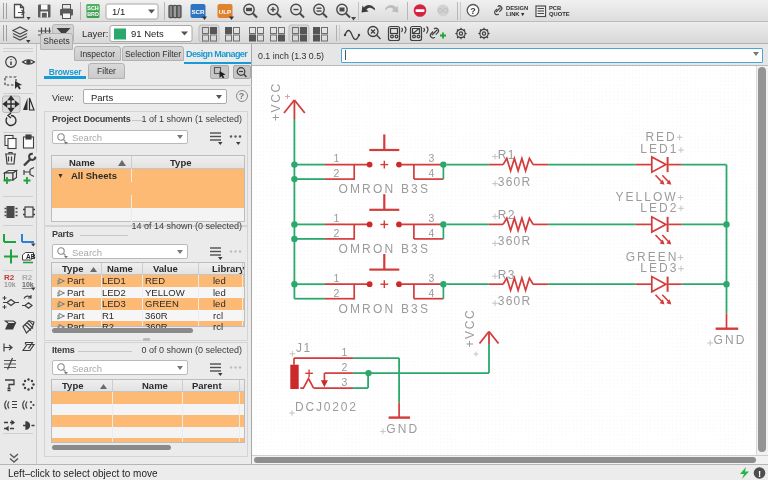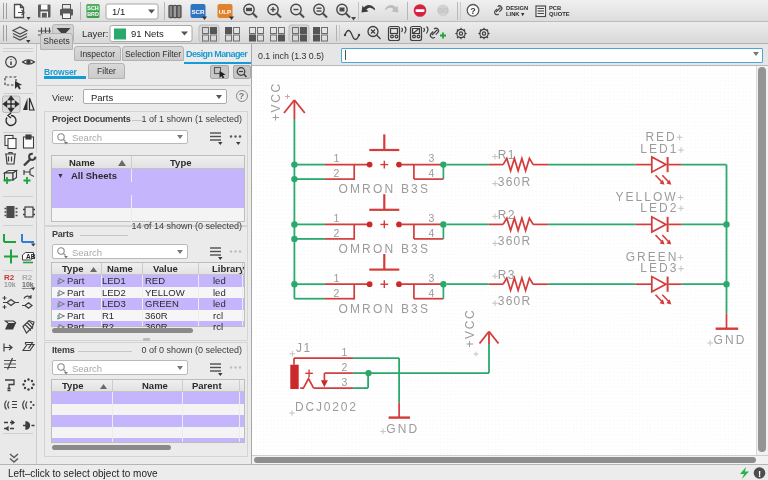--- a/index.html
+++ b/index.html
@@ -14,21 +14,21 @@
 #vthumb{left:758px;top:67px;width:8px;height:385px;background:#949494;border-radius:4px}
 #hscroll{left:252px;top:455px;width:516px;height:9px;background:#f2f2f2;border-top:1px solid #cfcfcf}
 #hthumb{left:254px;top:457px;width:502px;height:6px;background:#8e8e8e;border-radius:3px}
 #status{left:0;top:464px;width:768px;height:16px;background:#ececec;border-top:1px solid #b5b5b5}
 .tab{position:absolute;top:1px;height:17px;background:linear-gradient(#d9d9d9,#cbcbcb);border:1px solid #b2b2b2;border-radius:3px 3px 0 0;color:#2e2e2e;text-align:center;line-height:14px;font-size:8.5px;white-space:nowrap;overflow:hidden}
 .combo{position:absolute;background:#fff;border:1px solid #ababab;border-radius:2px}
 .car{position:absolute;width:0;height:0;border-left:3.5px solid transparent;border-right:3.5px solid transparent;border-top:4px solid #555}
 .search{position:absolute;background:#fff;border:1px solid #b9b9b9;border-radius:2px;color:#a9a9a9;font-size:9.5px}
 .sechead{position:absolute;font-size:9px;font-weight:bold;color:#3c3c3c;letter-spacing:-0.2px}
 .secinfo{position:absolute;font-size:9px;color:#3c3c3c;text-align:right;white-space:nowrap}
-.tbl{position:absolute;background:#c4b5fd;border:1px solid #bdbdbd}
+.tbl{position:absolute;background:#fdba74;border:1px solid #bdbdbd}
 .thead{position:absolute;left:0;top:0;right:0;height:12px;background:linear-gradient(#efefef,#e2e2e2);border-bottom:1px solid #c4c4c4;color:#2b2b2b}
 .th{position:absolute;top:0;font-size:9.5px;line-height:12px}
 .cdiv{position:absolute;top:0;width:1px;height:12px;background:#cdcdcd}
 .row{position:absolute;left:0;right:0;height:11.6px;font-size:9.5px;line-height:11.6px;color:#2b2b2b}
 .alt{background:#f4f4f4}
 </style></head>
 <body>
 <div class="abs" id="row1"></div>
 <div class="abs" id="row2"></div>
 <div class="abs" id="row3"></div>
@@ -581,21 +581,21 @@
 </g>
 <path d="M10 410 l4 3.5 l4 -3.5 m-8 4.5 l4 3.5 l4 -3.5" fill="none" stroke="#5a5a5a" stroke-width="1.4"></path>
 </svg>
 
 <div class="tab" style="left:40px;top:33px;width:33px;height:17px">Sheets</div>
 <div class="tab" style="left:74px;top:45.5px;width:47px;height:15px">Inspector</div>
 <div class="tab" style="left:122px;top:45.5px;width:62px;height:15px">Selection Filter</div>
 <div class="abs" style="left:186px;top:49px;width:62px;text-align:left;color:#1a9ad0;font-weight:bold;font-size:9px;letter-spacing:-0.6px;white-space:nowrap">Design Manager</div>
 <div class="abs" style="left:184px;top:61.5px;width:67px;height:2.5px;background:#169bd7"></div>
 
-<div class="abs" style="left:44px;top:66.5px;width:42px;text-align:left;color:#1a9ad0;font-weight:bold;font-size:8.5px;letter-spacing:-0.2px;white-space:nowrap">Browser</div>
+<div class="abs" style="left:44px;top:66.5px;width:42px;text-align:center;color:#1a9ad0;font-weight:bold;font-size:8.5px;letter-spacing:-0.2px;white-space:nowrap">Browser</div>
 <div class="abs" style="left:44px;top:76px;width:42px;height:2.5px;background:#169bd7"></div>
 <div class="tab" style="left:88px;top:63px;width:37px;height:16px;line-height:15px">Filter</div>
 <div class="abs" style="left:210px;top:64.5px;width:19px;height:14px;background:#c6c6c6;border:1px solid #a8a8a8;border-radius:2px">
 <svg width="17" height="12">
       <rect x="3.5" y="1.5" width="6" height="6" fill="none" stroke="#5a5a5a" stroke-width="1.1"></rect>
       <path d="M8.5 5 l0 7 l2 -2 l1.3 2.6 l1.4 -0.8 l-1.3 -2.6 l2.6 -0.6 z" fill="#1e1e1e"></path>
     </svg></div>
 <div class="abs" style="left:233px;top:64.5px;width:18px;height:14px;background:#c6c6c6;border:1px solid #a8a8a8;border-radius:2px">
 <svg width="16" height="12">
       <circle cx="7" cy="5.5" r="3.8" fill="none" stroke="#3a3a3a" stroke-width="1.2"></circle>

